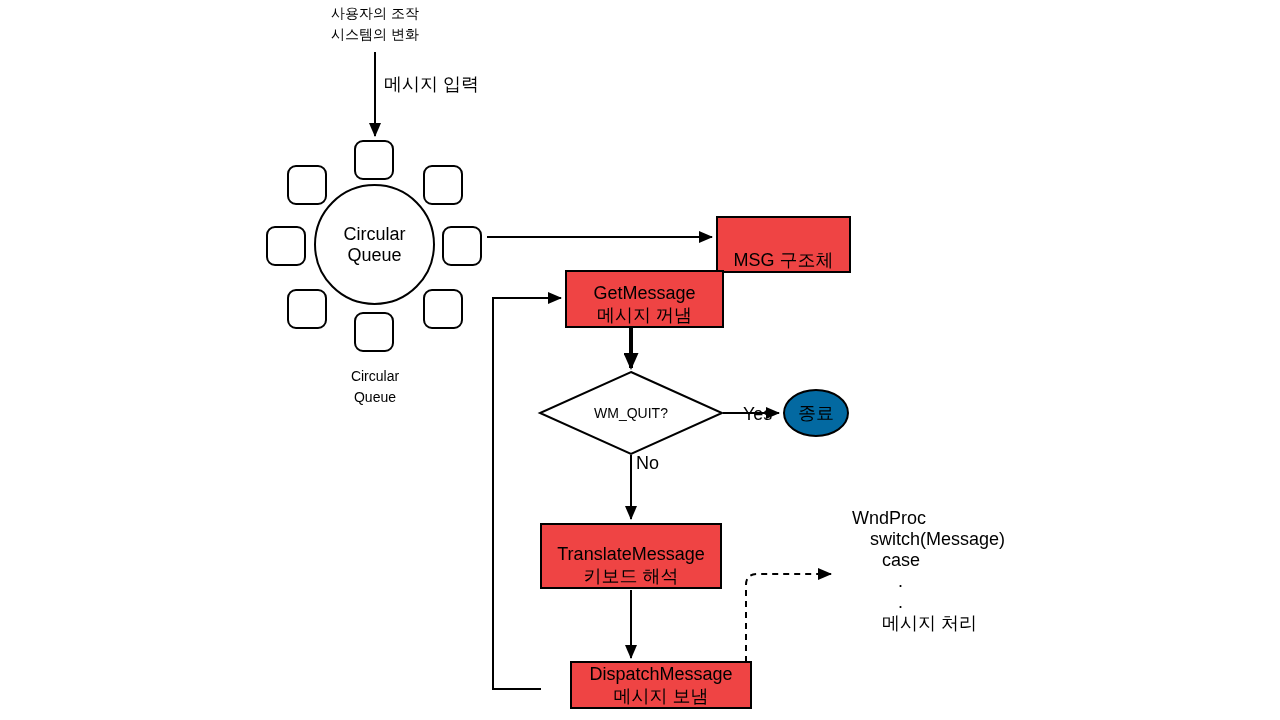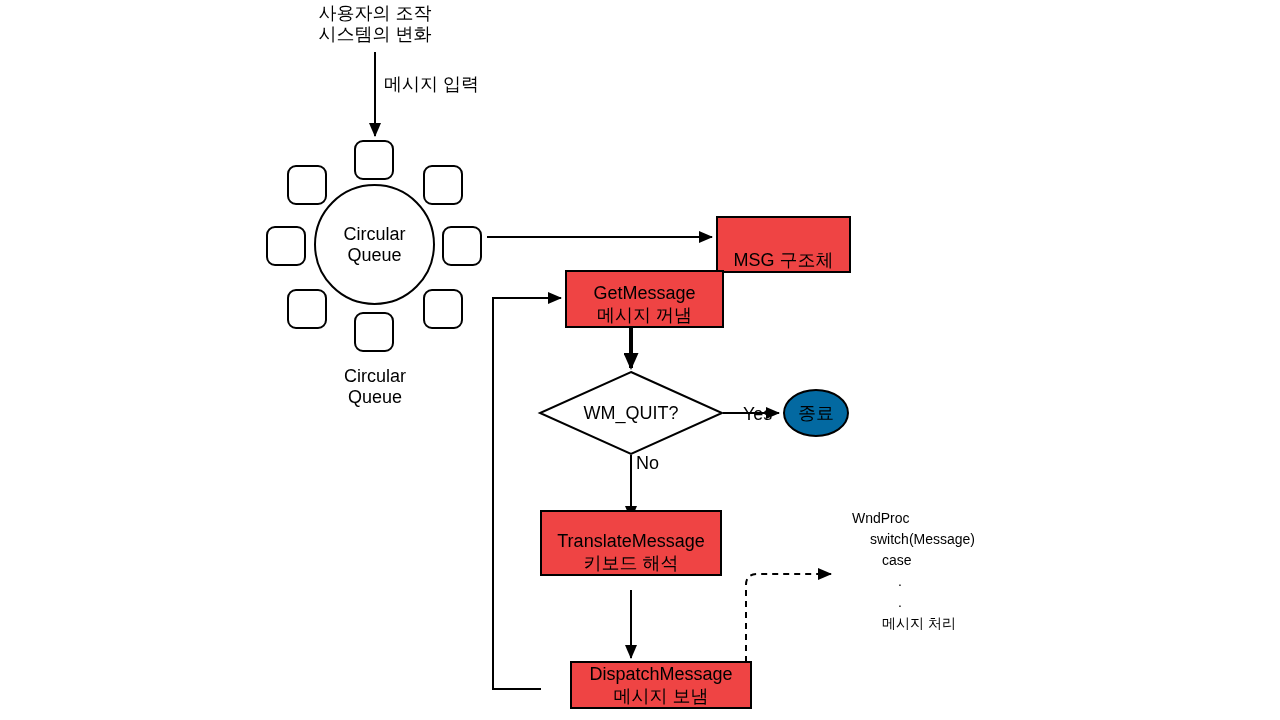--- a/index.html
+++ b/index.html
@@ -14,21 +14,21 @@
     overflow: hidden;
   }
   .connector-layer {
     position: absolute;
     left: 0; top: 0;
     width: 1280px; height: 720px;
     z-index: 0;
   }
   .abs { position: absolute; z-index: 1; }
   .txt {
-    font-size: 18px;
+    font-size: 14px;
     line-height: 21px;
     text-align: center;
     white-space: nowrap;
   }
   .box {
     position: absolute;
     z-index: 1;
     box-sizing: border-box;
     border: 2px solid #000000;
     background: #ef4444;
@@ -84,21 +84,21 @@
     position: absolute;
     z-index: 2;
     font-size: 18px;
     line-height: 20px;
     white-space: nowrap;
   }
   .wndproc {
     position: absolute;
     z-index: 1;
     left: 852px; top: 508px;
-    font-size: 14px;
+    font-size: 18px;
     line-height: 21px;
     white-space: nowrap;
   }
   .wndproc .i1 { padding-left: 18px; }
   .wndproc .i2 { padding-left: 30px; }
   .wndproc .i3 { padding-left: 46px; line-height: 21px; }
 </style>
 </head>
 <body>
 
@@ -170,21 +170,21 @@
 
   <div class="abs txt" style="left:556px; top:403px; width:150px;">WM_QUIT?</div>
 
   <div class="small-label" style="left:711px; top:404px;margin-left:32px;">Yes</div>
   <div class="small-label" style="left:636px; top:453px;">No</div>
 
   <div class="ellipse">
     <div>종료</div>
   </div>
 
-  <div class="box" style="left:540px; top:510px; width:182px; height:66px;">
+  <div class="box" style="left:540px; top:523px; width:182px; height:66px;">
     <div>TranslateMessage</div>
     <div>키보드 해석</div>
   </div>
 
   <div class="box" style="left:540px; top:661px; width:182px; height:48px;margin-left:30px;">
     <div>DispatchMessage</div>
     <div>메시지 보냄</div>
   </div>
 
   <div class="wndproc">

